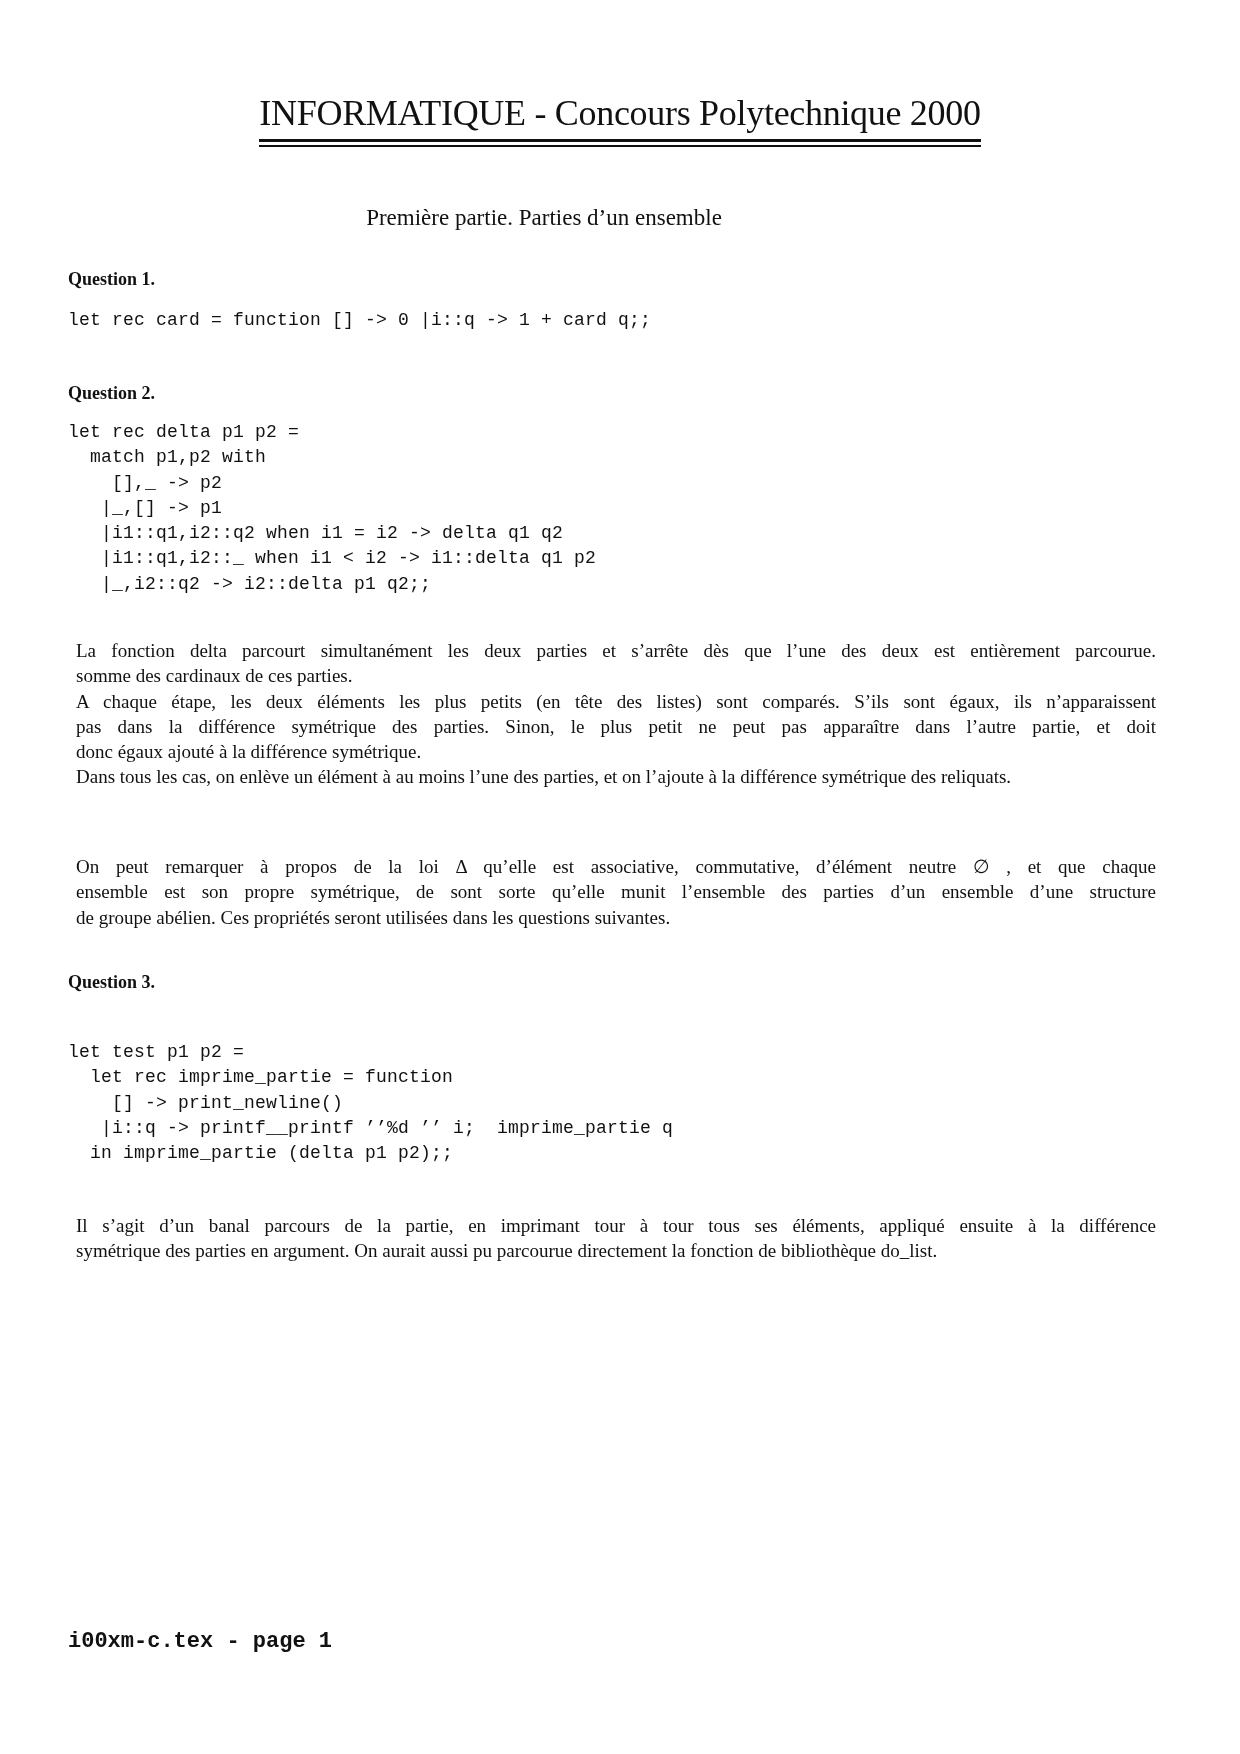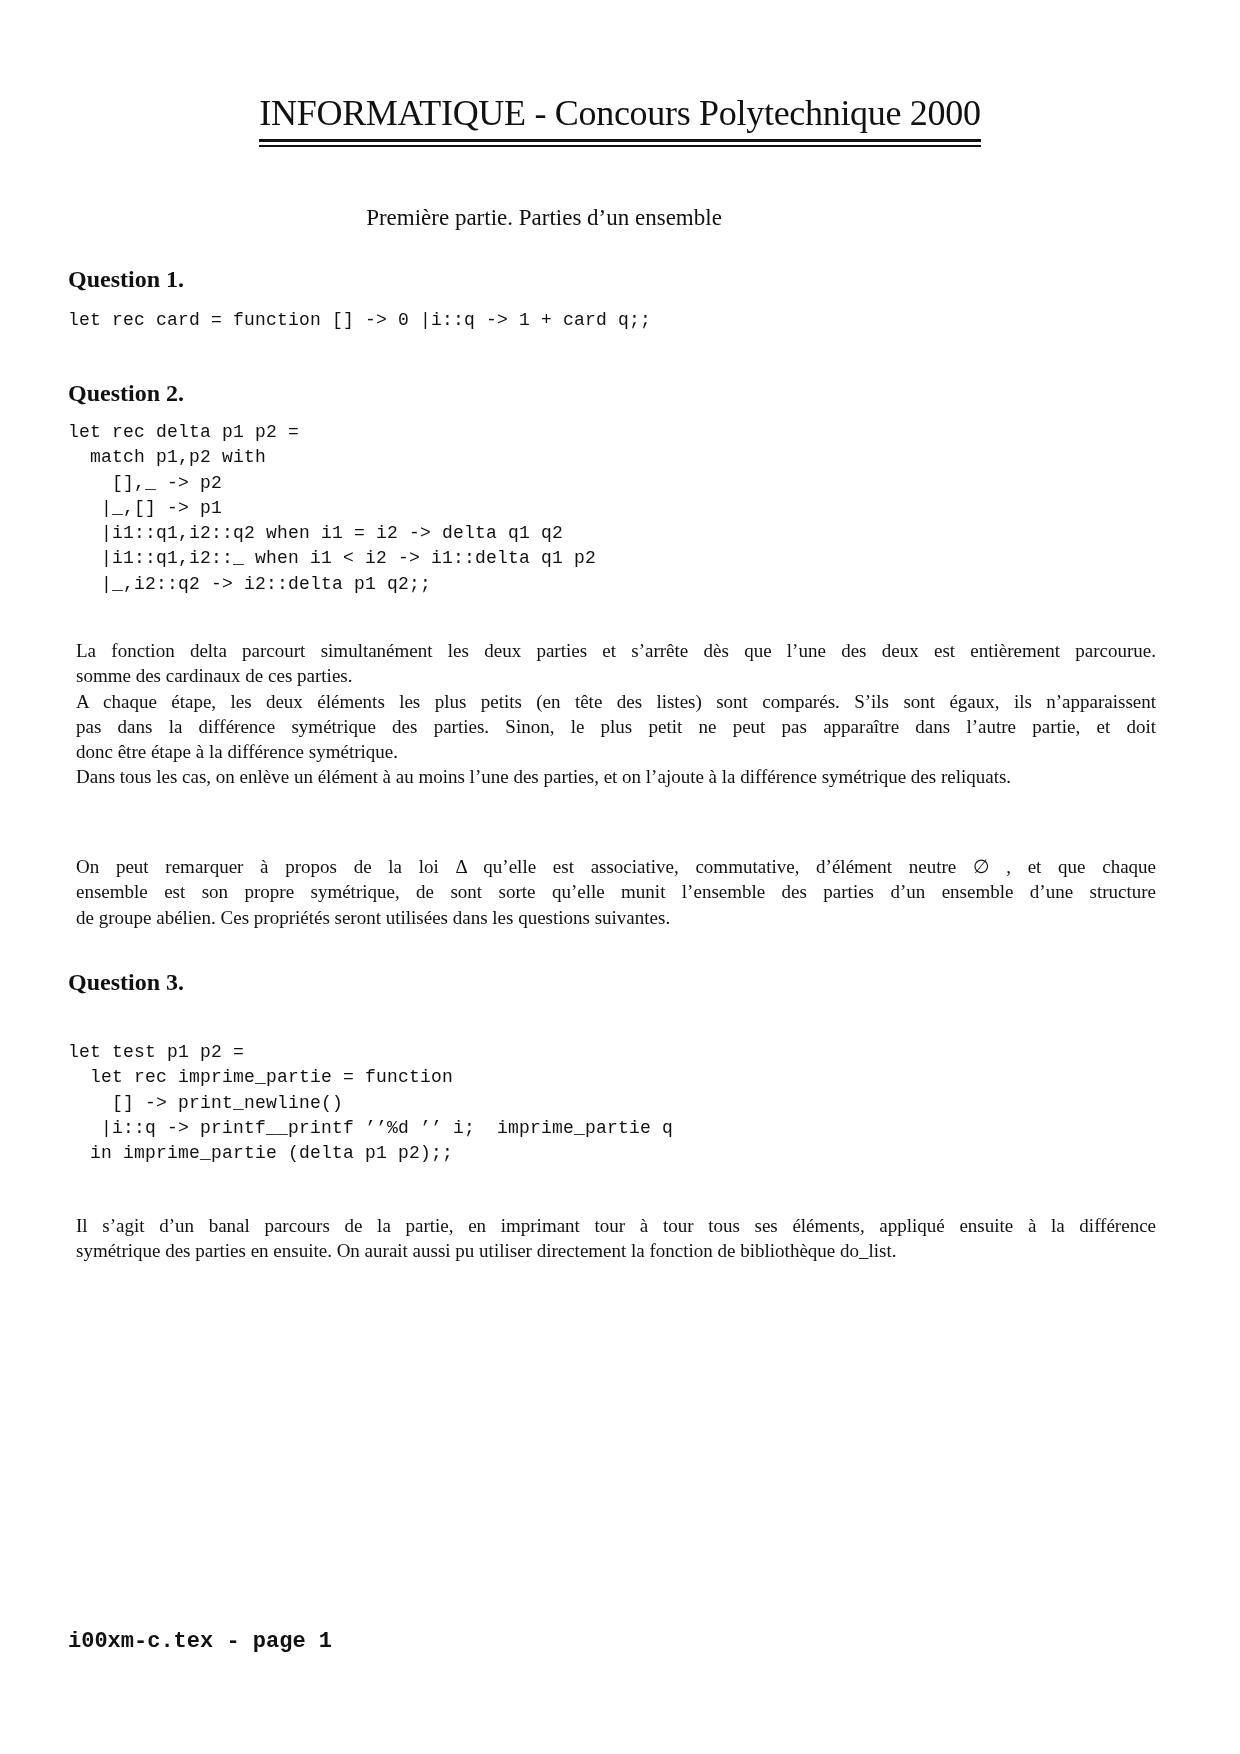--- a/index.html
+++ b/index.html
@@ -8,21 +8,21 @@
     .serif { font-family: "Liberation Serif", "DejaVu Serif", serif; }
     .mono { font-family: "Liberation Mono", "DejaVu Sans Mono", monospace; }
 
     .title-wrap { position: absolute; top: 92px; left: 0; width: 1240px; text-align: center; }
     .title { display: inline-block; font-size: 36px; line-height: 42px; letter-spacing: -0.3px;
              padding-bottom: 5px; border-bottom: 3px solid #111; position: relative; }
     .title::after { content: ""; position: absolute; left: 0; right: 0; bottom: -8px; height: 2px; background: #111; }
 
     .subtitle { position: absolute; top: 204px; left: 0; width: 1088px; text-align: center; font-size: 23px; line-height: 28px; }
 
-    .q-head { position: absolute; left: 68px; font-size: 24px; font-weight: bold; line-height: 24px; }
+    .q-head { position: absolute; left: 68px; font-size: 18px; font-weight: bold; line-height: 24px; }
 
     pre.code { position: absolute; left: 68px; margin: 0; font-size: 18px; line-height: 25.3px; white-space: pre; letter-spacing: 0.2px; }
 
     .para { position: absolute; left: 68px; width: 1080px; margin: 8px; font-size: 19px; line-height: 25.3px; text-align: justify; }
     .para .line { display: block; text-align: justify; text-align-last: justify; }
     .para .line.last { text-align-last: left; }
 
     .footer { position: absolute; left: 68px; top: 1631px; font-size: 22px; line-height: 22px; font-weight: bold; }
   </style>
 </head>
@@ -46,37 +46,37 @@
    |_,[] -&gt; p1
    |i1::q1,i2::q2 when i1 = i2 -&gt; delta q1 q2
    |i1::q1,i2::_ when i1 &lt; i2 -&gt; i1::delta q1 p2
    |_,i2::q2 -&gt; i2::delta p1 q2;;</pre>
 
   <div class="para serif" style="top:630px;">
     <span class="line">La fonction delta parcourt simultanément les deux parties et s’arrête dès que l’une des deux est entièrement parcourue.</span>
     <span class="line last">somme des cardinaux de ces parties.</span>
     <span class="line">A chaque étape, les deux éléments les plus petits (en tête des listes) sont comparés. S’ils sont égaux, ils n’apparaissent</span>
     <span class="line">pas dans la différence symétrique des parties. Sinon, le plus petit ne peut pas apparaître dans l’autre partie, et doit</span>
-    <span class="line last">donc être étape à la différence symétrique.</span>
+    <span class="line last">donc égaux ajouté à la différence symétrique.</span>
     <span class="line last">Dans tous les cas, on enlève un élément à au moins l’une des parties, et on l’ajoute à la différence symétrique des reliquats.</span>
   </div>
 
   <div class="para serif" style="top:846px;">
     <span class="line">On peut remarquer à propos de la loi Δ qu’elle est associative, commutative, d’élément neutre ∅ , et que chaque</span>
     <span class="line">ensemble est son propre symétrique, de sont sorte qu’elle munit l’ensemble des parties d’un ensemble d’une structure</span>
     <span class="line last">de groupe abélien. Ces propriétés seront utilisées dans les questions suivantes.</span>
   </div>
 
   <div class="q-head serif" style="top:970px;">Question 3.</div>
   <pre class="code mono" style="top:1040px;">let test p1 p2 =
   let rec imprime_partie = function
     [] -&gt; print_newline()
    |i::q -&gt; printf__printf ’’%d ’’ i;  imprime_partie q
   in imprime_partie (delta p1 p2);;</pre>
 
   <div class="para serif" style="top:1205px;">
     <span class="line">Il s’agit d’un banal parcours de la partie, en imprimant tour à tour tous ses éléments, appliqué ensuite à la différence</span>
-    <span class="line last">symétrique des parties en ensuite. On aurait aussi pu utiliser directement la fonction de bibliothèque do_list.</span>
+    <span class="line last">symétrique des parties en argument. On aurait aussi pu parcourue directement la fonction de bibliothèque do_list.</span>
   </div>
 
   <div class="footer mono">i00xm-c.tex - page 1</div>
 
 </div>
 
 </body></html>

